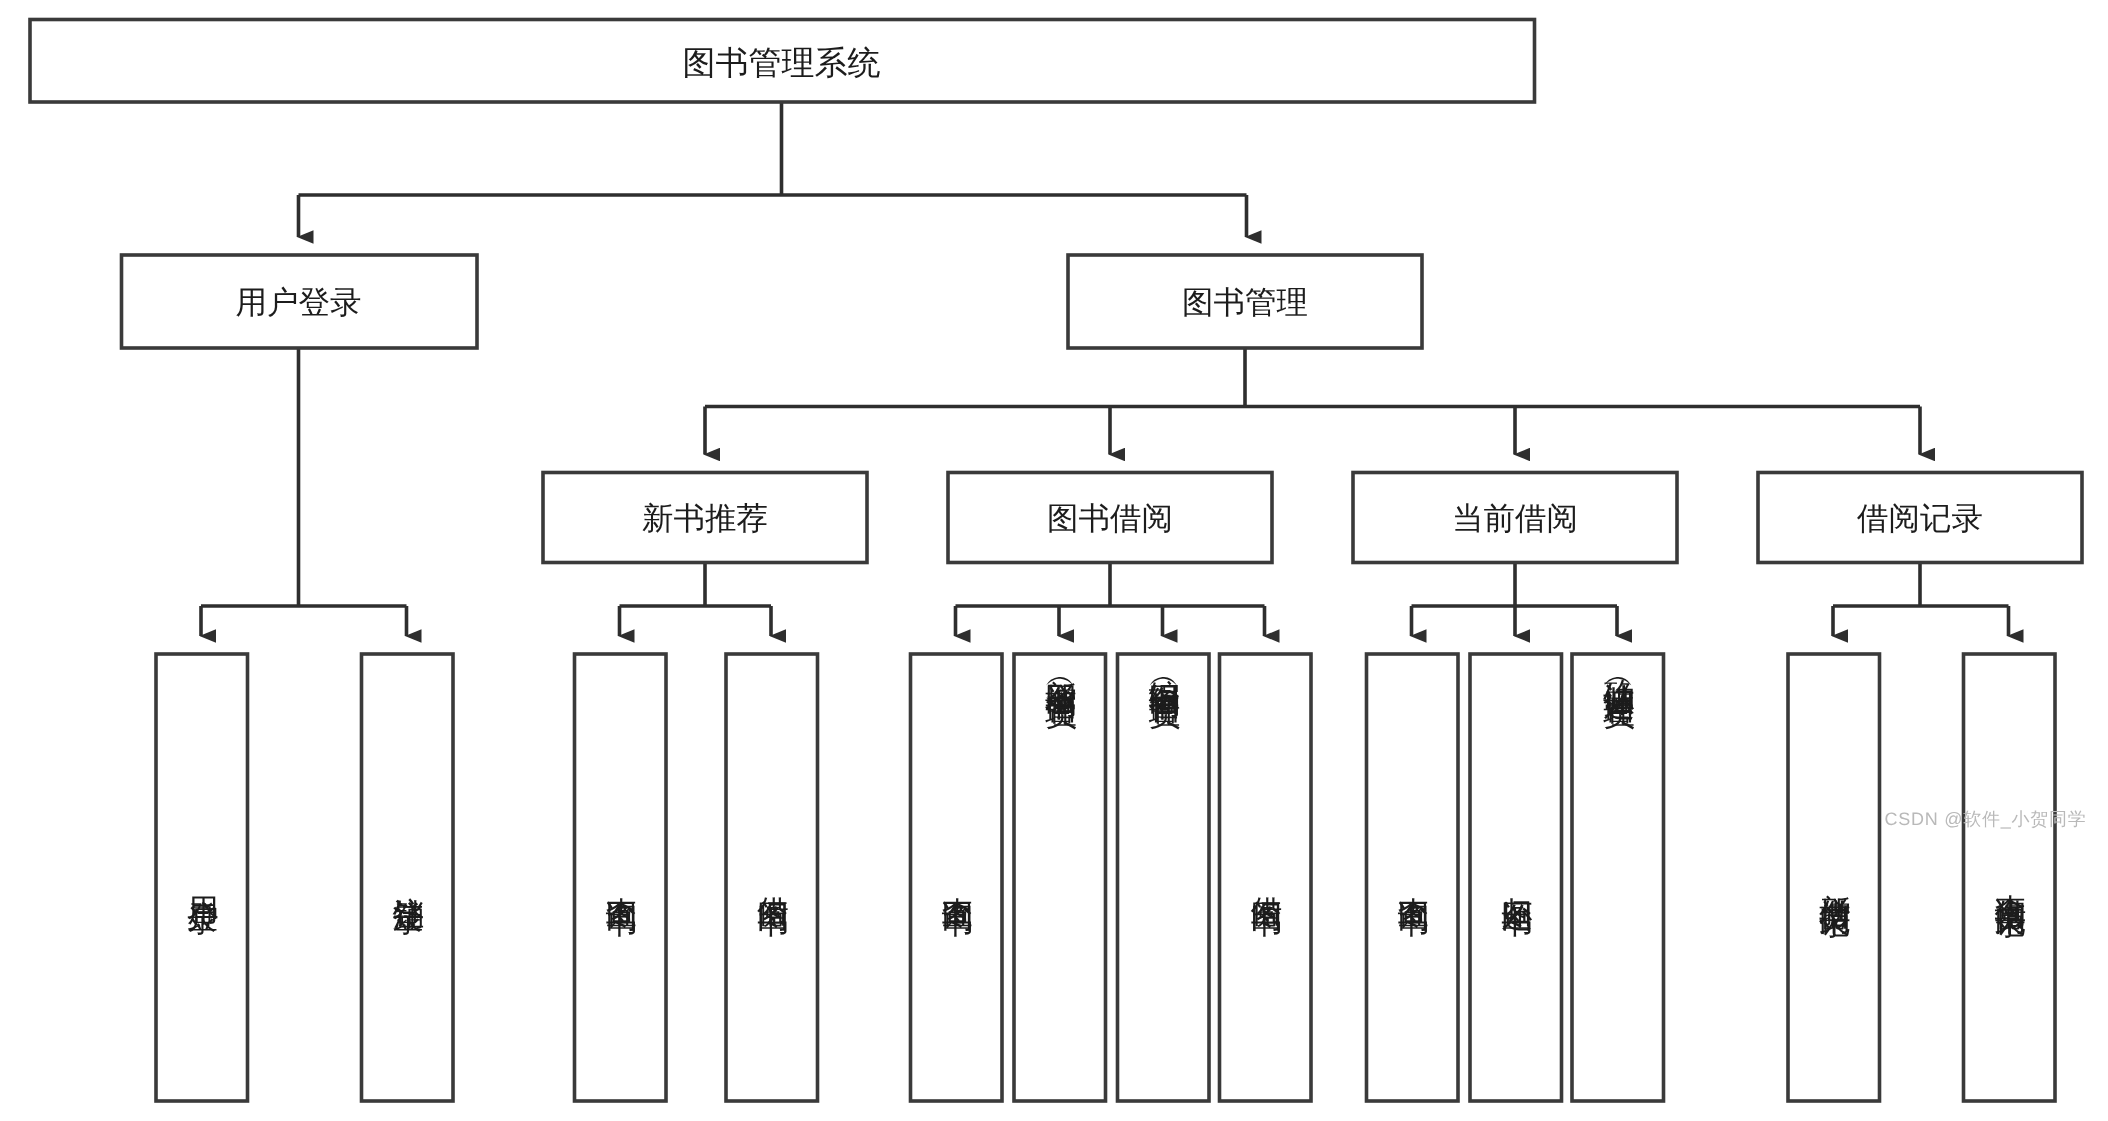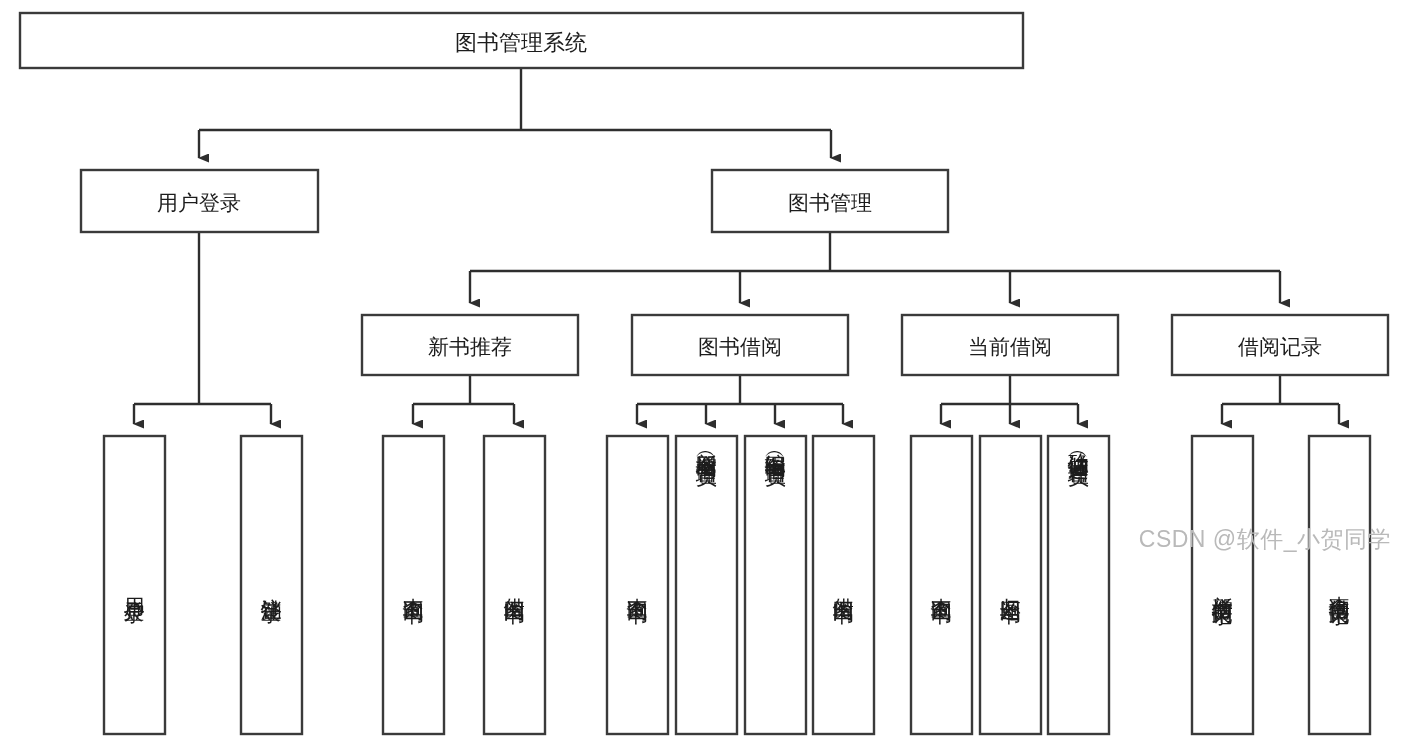--- a/index.html
+++ b/index.html
@@ -67,21 +67,21 @@
     letter-spacing: 2px;
     color: #1c1c1c;
     white-space: nowrap;
     text-align: center;
   }
   .watermark {
     position: absolute;
     right: 14px;
     bottom: 6px;
     font-family: "Liberation Sans", "DejaVu Sans", sans-serif;
-    font-size: 23px;
+    font-size: 12px;
     color: #b9b9b9;
     letter-spacing: 0.5px;
     user-select: none;
   }
 </style>
 </head>
 <body>
 
 <div id="diagram-root">
 

